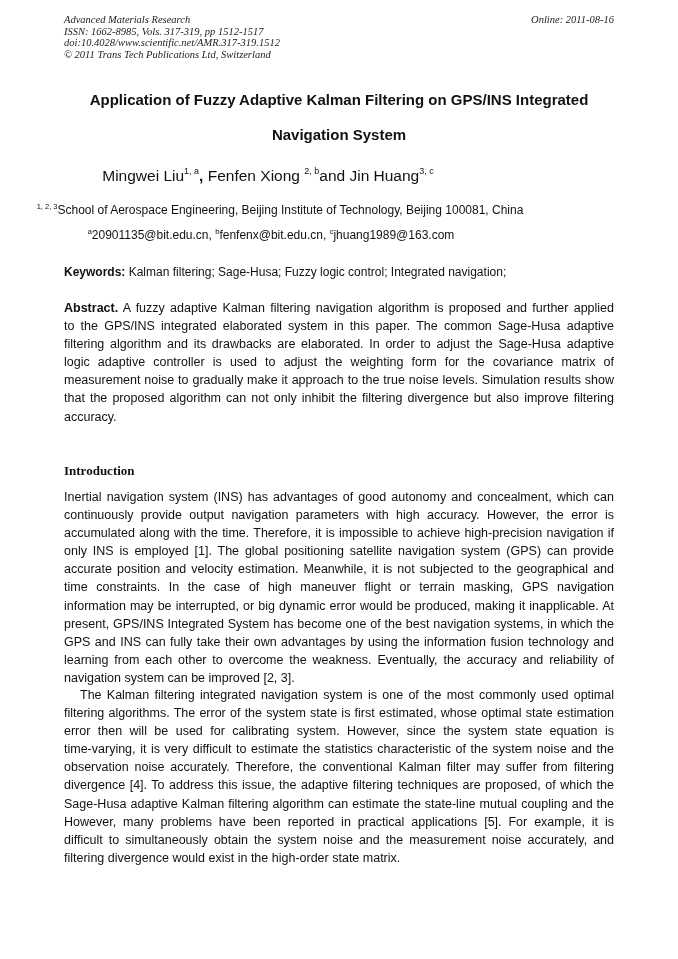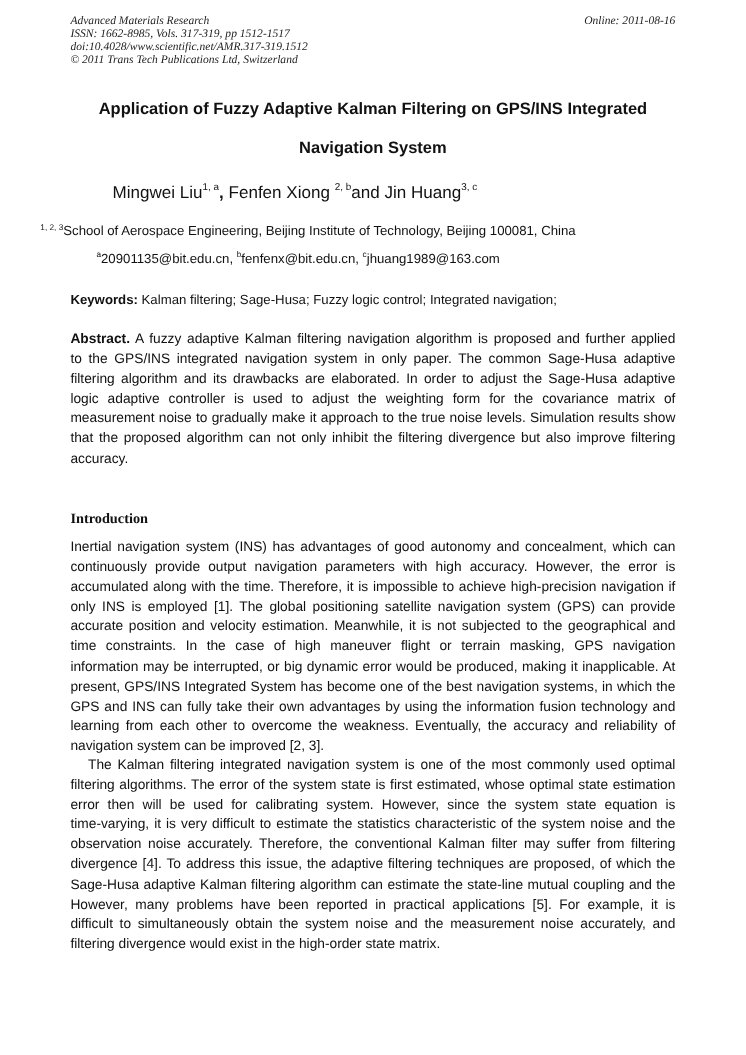--- a/index.html
+++ b/index.html
@@ -62,21 +62,21 @@
   <div class="emails">
     <sup>a</sup><span>20901135@bit.edu.cn, </span><sup>b</sup><span>fenfenx@bit.edu.cn, </span><sup>c</sup><span>jhuang1989@163.com</span>
   </div>
 
   <div class="keywords">
     <b>Keywords:</b><span> Kalman filtering; Sage-Husa; Fuzzy logic control; Integrated navigation;</span>
   </div>
 
   <div class="para abstract">
     <span class="ln"><b class="lead">Abstract.</b><span> A fuzzy adaptive Kalman filtering navigation algorithm is proposed and further applied</span></span>
-    <span class="ln">to the GPS/INS integrated navigation system in only paper. The common Sage-Husa adaptive</span>
+    <span class="ln">to the GPS/INS integrated elaborated system in this paper. The common Sage-Husa adaptive</span>
     <span class="ln">filtering algorithm and its drawbacks are elaborated. In order to adjust the Sage-Husa adaptive</span>
     <span class="ln">logic adaptive controller is used to adjust the weighting form for the covariance matrix of</span>
     <span class="ln">measurement noise to gradually make it approach to the true noise levels. Simulation results show</span>
     <span class="ln">that the proposed algorithm can not only inhibit the filtering divergence but also improve filtering</span>
     <span class="ln last">accuracy.</span>
   </div>
 
   <div class="section-head">Introduction</div>
 
   <div class="para intro1">

